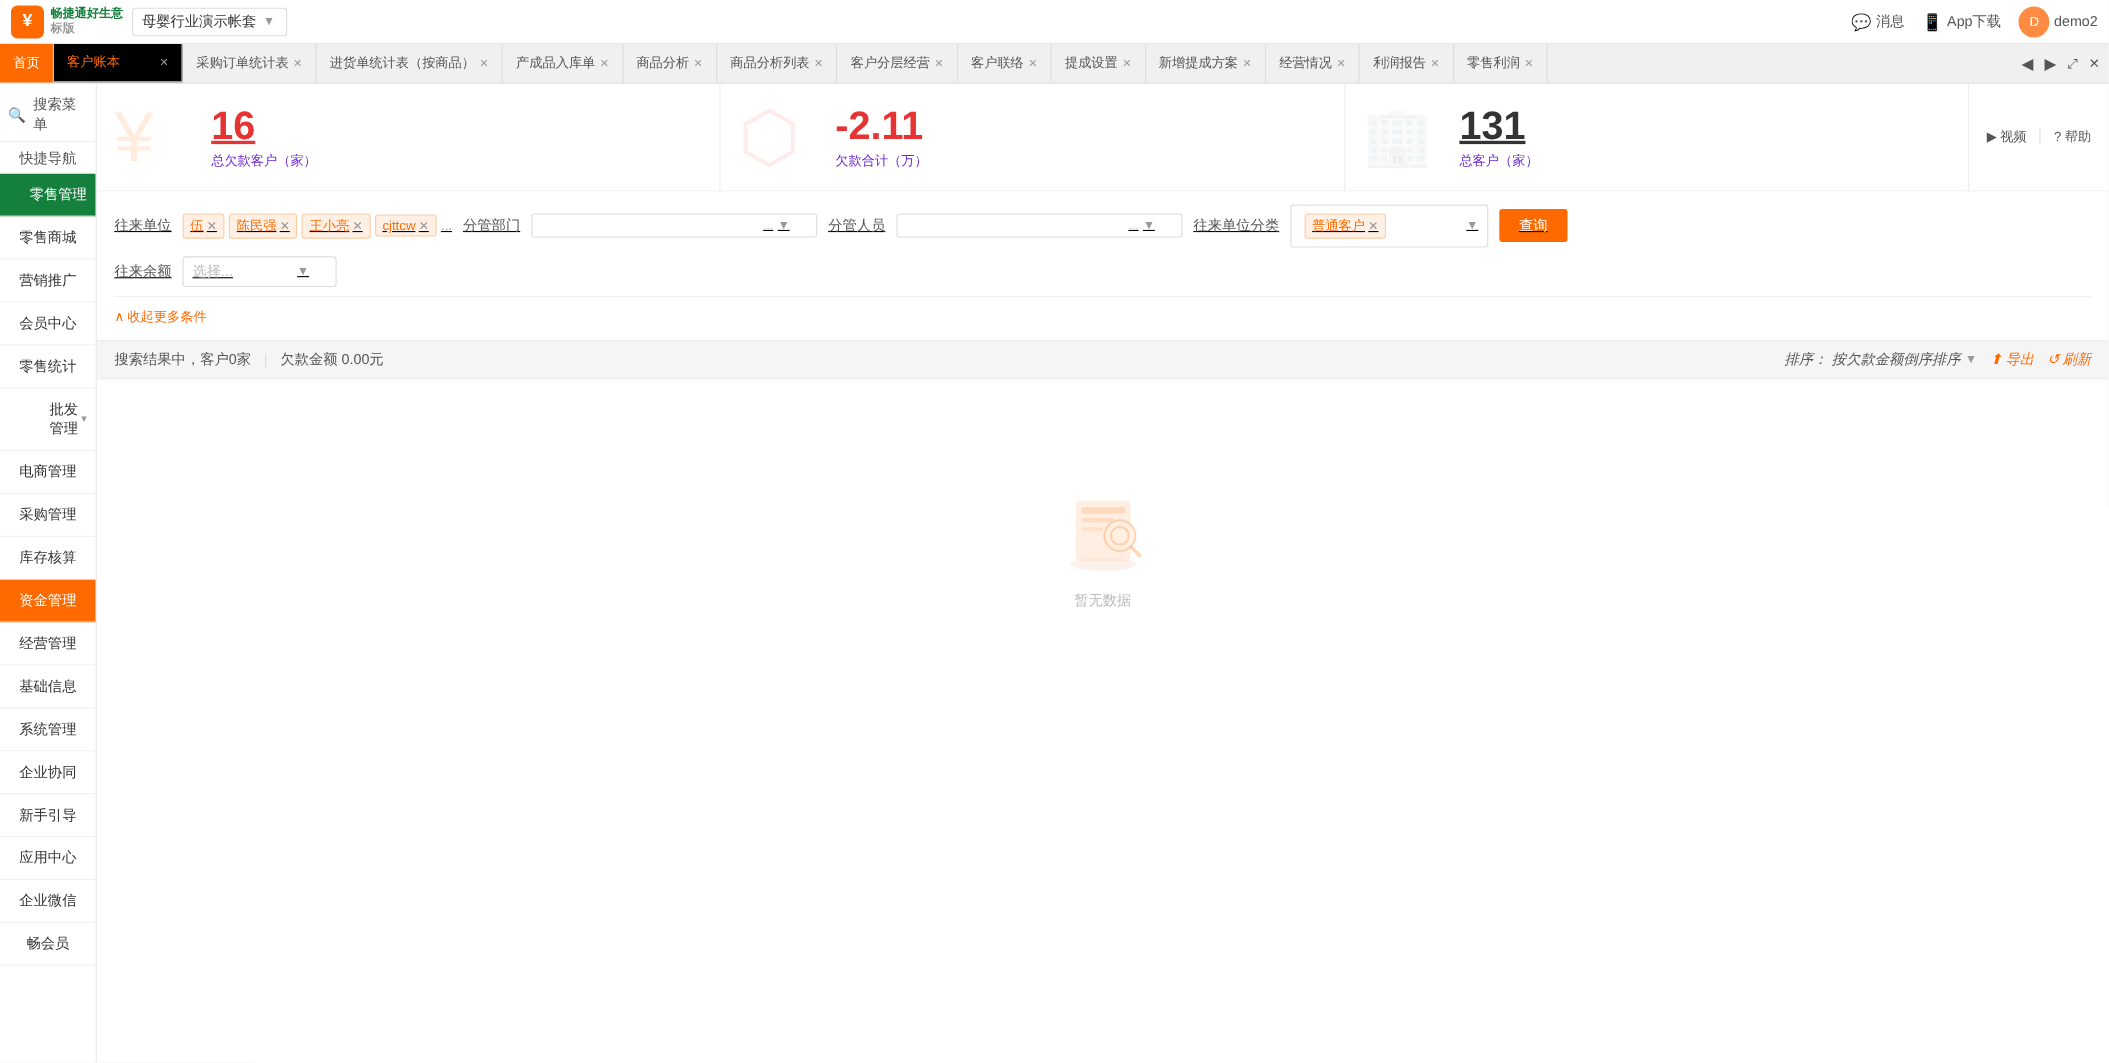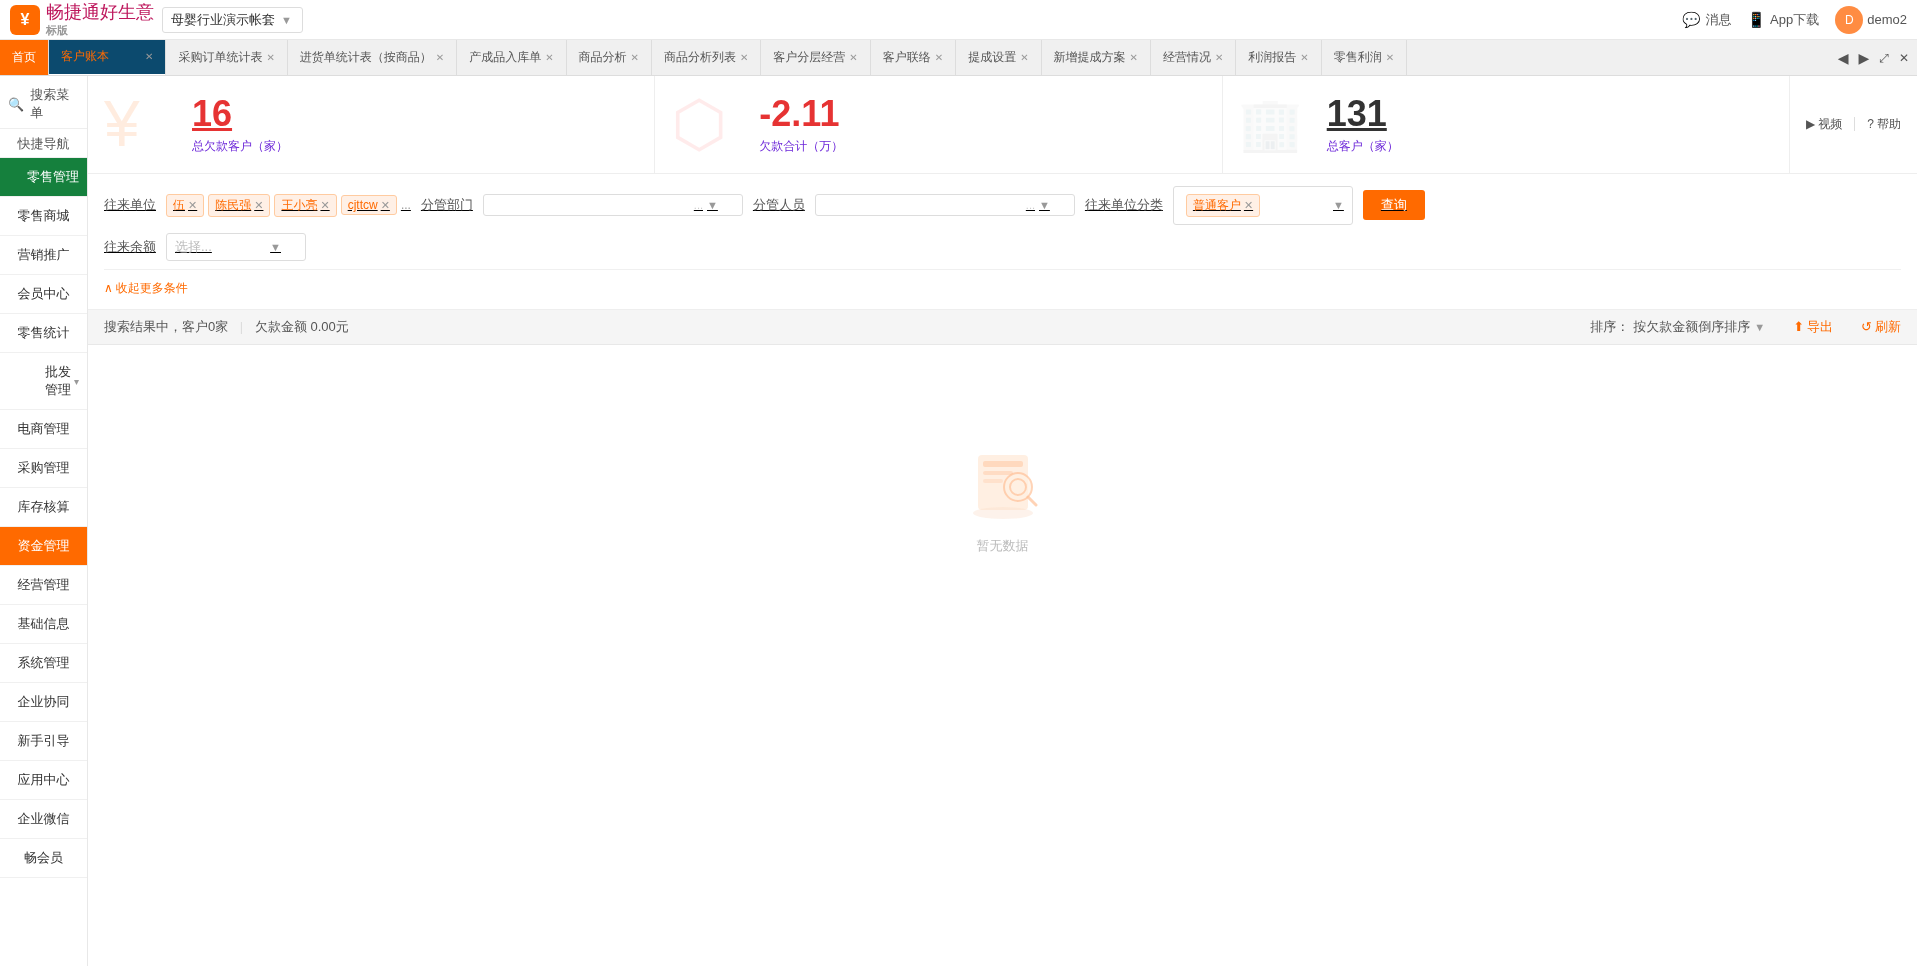--- a/index.html
+++ b/index.html
@@ -40,21 +40,21 @@
       align-items: center;
       gap: 4px;
       cursor: pointer;
       font-size: 12px;
       color: #555;
       border-right: 1px solid #ddd;
       white-space: nowrap;
       flex-shrink: 0;
     }
     .nav-tab.active {
-      background: #0c4a6e;
+      background: #000000;
       color: #ff6a00;
       border-bottom: 2px solid #fff;
       gap: 36px;
     }
     .nav-tab .close-x { color: #999; font-size: 10px; cursor: pointer; }
     .nav-tab-home { background: #ff6a00; color: #fff; border-radius: 0; }
     .nav-arrows { display: flex; align-items: center; margin-left: auto; padding: 0 4px; gap: 2px; }
     .nav-arrows span { cursor: pointer; color: #555; padding: 2px 4px; font-size: 14px; }
 
     
@@ -194,21 +194,21 @@
     .results-bar {
       background: #f5f5f5;
       padding: 8px 16px;
       display: flex;
       align-items: center;
       justify-content: space-between;
       border-bottom: 1px solid #e8e8e8;
       flex-shrink: 0;
     }
     .results-info { font-size: 13px; color: #555; }
-    .results-actions { display: flex; align-items: center; gap: 28px; font-size: 13px; color: #555; }
+    .results-actions { display: flex; align-items: center; gap: 12px; font-size: 13px; color: #555; font-style: italic; }
     .sort-select { display: flex; align-items: center; gap: 4px; cursor: pointer; }
     .action-link { cursor: pointer; display: flex; align-items: center; gap: 3px; }
     .action-link.orange { color: #ff6a00; }
 
     
     .data-table {
       background: #fff;
       flex: 1;
     }
     .table-header {
@@ -253,21 +253,21 @@
     .unit-tag { background: #fff0e6; border: 1px solid #ffcba0; color: #ff6a00; }
   </style>
 </head>
 <body>
 
 <div class="top-header">
   <div class="top-header-left">
     <div class="brand-logo">
       <div class="brand-icon">¥</div>
       <div>
-        <div style="font-size:18px;font-weight:normal;color:#be185d;line-height:1.2;">畅捷通好生意</div>
+        <div style="font-size:11px;font-weight:bold;color:#15803d;line-height:1.2;">畅捷通好生意</div>
         <div style="font-size:11px;color:#999;line-height:1.2;">标版</div>
       </div>
     </div>
     <div style="display:flex;align-items:center;border:1px solid #ddd;border-radius:3px;padding:3px 10px 3px 8px;cursor:pointer;font-size:13px;color:#333;">
       <span>母婴行业演示帐套</span>
       <span style="margin-left:6px;color:#999;font-size:11px;">▼</span>
     </div>
   </div>
   <div class="top-header-right">
     <div class="action-item">

